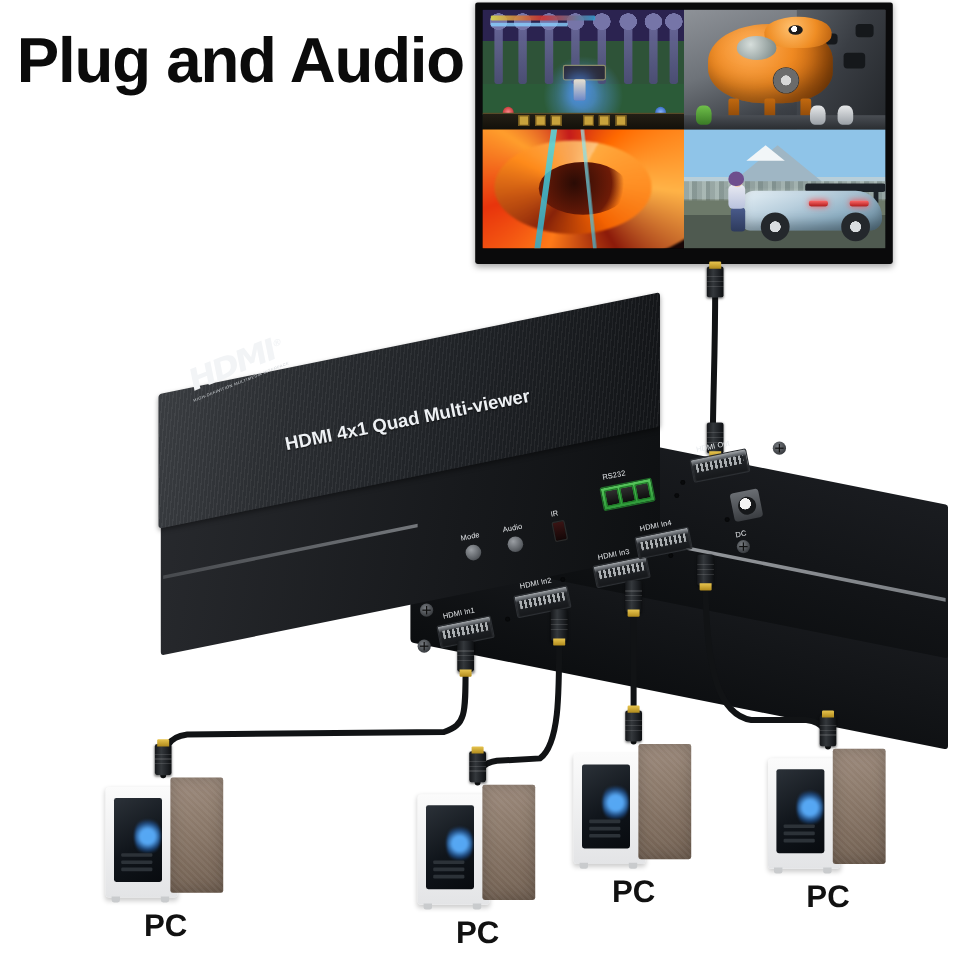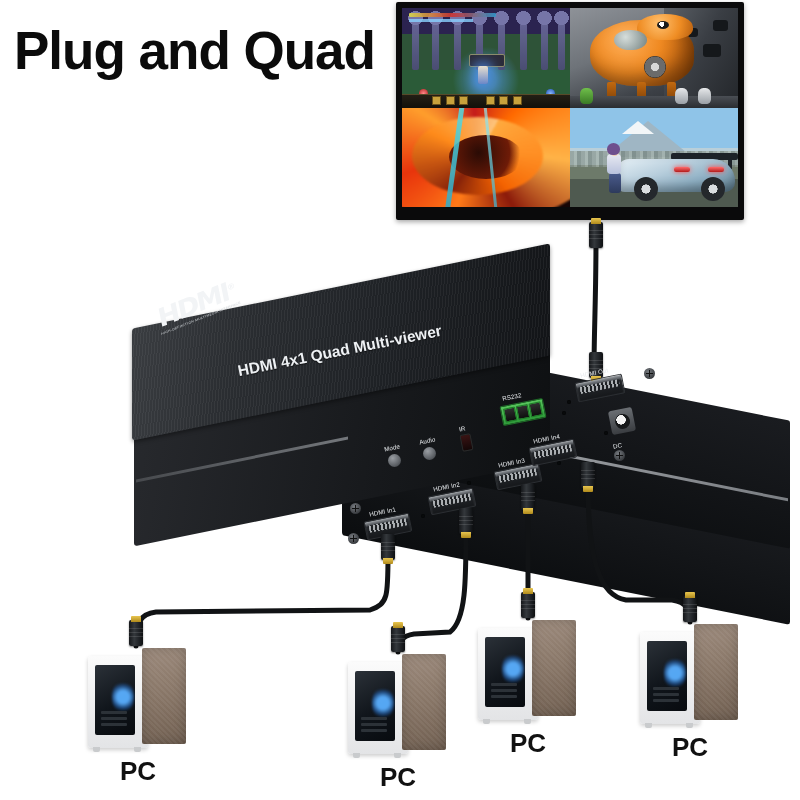--- a/index.html
+++ b/index.html
@@ -190,21 +190,21 @@
      background:repeating-linear-gradient(45deg,rgba(255,255,255,.05) 0 2px,transparent 2px 4px);}
   .pc-foot{position:absolute;bottom:-4px;width:7px;height:5px;background:#c9cbcd;border-radius:0 0 2px 2px;}
   .pc-lbl{position:absolute;top:108px;width:100px;text-align:center;
      font-size:26px;font-weight:700;color:#111;}
 </style>
 </head>
 <body>
 
 <div id="stage">
 
-  <div class="headline">Plug and Quad</div>
+  <div class="headline">Plug and Audio</div>
 
   <div class="monitor">
     <div class="screen">
 
       <div class="quad q-game">
         <div class="g-tree" style="left:6%"></div>
           <div class="g-tree" style="left:18%"></div>
         <div class="g-tree" style="left:31%"></div>
           <div class="g-tree" style="left:44%"></div>
         <div class="g-tree" style="left:57%"></div>

